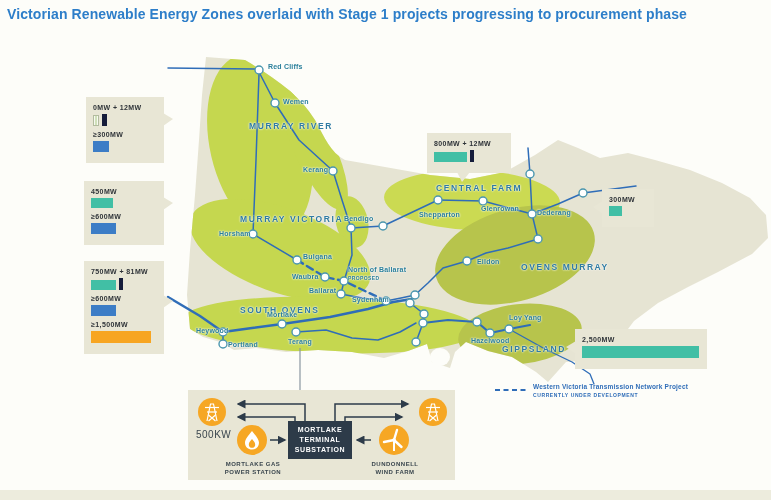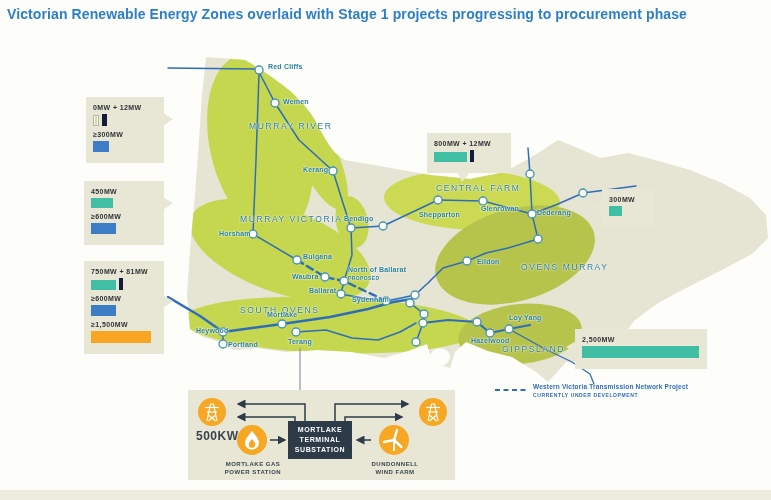--- a/index.html
+++ b/index.html
@@ -6,21 +6,21 @@
   .canvas{
     position:relative;width:771px;height:500px;overflow:hidden;
     background:#fdfdf9;font-family:"Liberation Sans",sans-serif;
   }
   .page-title{
     position:absolute;left:7px;top:6px;width:760px;
     font-size:14px;font-weight:bold;color:#2d7ec9;letter-spacing:.1px;
   }
   svg.map{position:absolute;left:0;top:0;}
   .region{
-    position:absolute;font-size:8.5px;font-weight:normal;letter-spacing:1.6px;
+    position:absolute;font-size:8.5px;font-weight:bold;letter-spacing:1.6px;
     color:#2f7ba3;white-space:nowrap;z-index:4;
     text-shadow:0 0 2px rgba(255,255,255,.9),0 0 2px rgba(255,255,255,.9);
     padding-left:33px;
   }
   .town{
     position:absolute;font-size:7px;font-weight:bold;letter-spacing:.2px;
     color:#2a7f9a;white-space:nowrap;z-index:4;
     text-shadow:0 0 2px rgba(255,255,255,.95),0 0 2px rgba(255,255,255,.95);
   }
   .town.tiny{font-size:5px;letter-spacing:.4px;}
@@ -39,21 +39,21 @@
   .tail-r.low::after{top:34px;}
   .tail-b::after{content:"";position:absolute;bottom:-9px;left:30px;border-top:10px solid #e8e6d5;border-left:5px solid transparent;border-right:8px solid transparent;}
   .tail-l::after{content:"";position:absolute;left:-9px;top:12px;border-right:10px solid #e8e6d5;border-top:6px solid transparent;border-bottom:7px solid transparent;}
   .wvtnp{position:absolute;z-index:4;color:#2f6db8;}
   .wvtnp .l1{font-size:6.5px;font-weight:bold;letter-spacing:.2px;white-space:nowrap;}
   .wvtnp .l2{font-size:5px;font-weight:bold;letter-spacing:.6px;margin-top:2px;white-space:nowrap;}
   .diagram-label{
     position:absolute;z-index:6;text-align:center;color:#3a464e;
     font-size:6px;font-weight:bold;letter-spacing:.5px;line-height:8px;white-space:nowrap;
   }
-  .capacity{position:absolute;z-index:6;font-size:12px;font-weight:bold;color:#3a464e;letter-spacing:.5px;}
+  .capacity{position:absolute;z-index:6;font-size:10px;font-weight:normal;color:#3a464e;letter-spacing:.5px;}
   .substation-text{
     position:absolute;left:288px;top:425px;width:64px;z-index:6;text-align:center;
     color:#ffffff;font-size:7px;font-weight:bold;letter-spacing:.6px;line-height:10px;
   }
   .footer-strip{position:absolute;left:0;top:490px;width:771px;height:10px;background:#edecdd;z-index:2;}
 </style>
 </head>
 <body>
 
 <div class="canvas">

